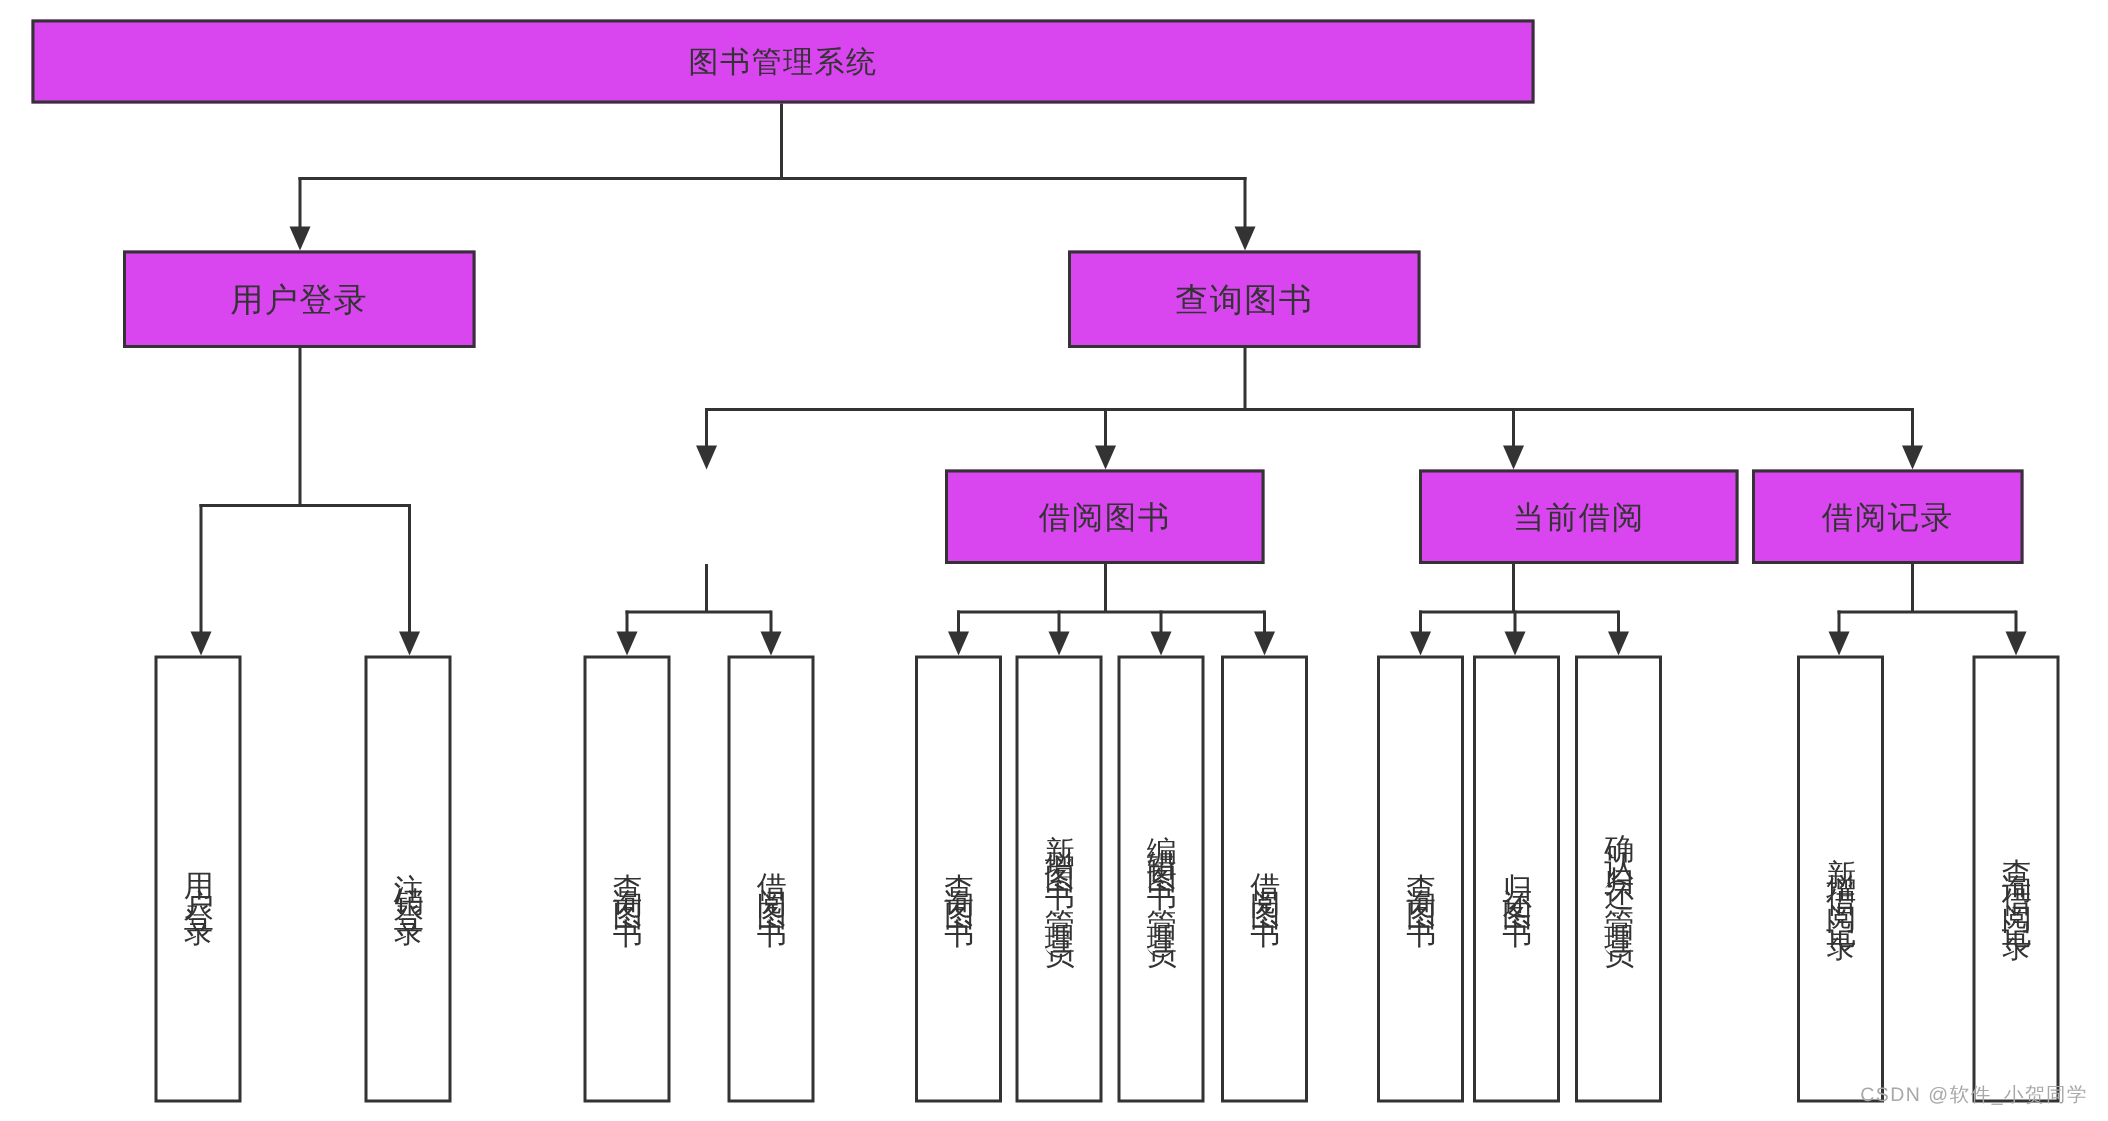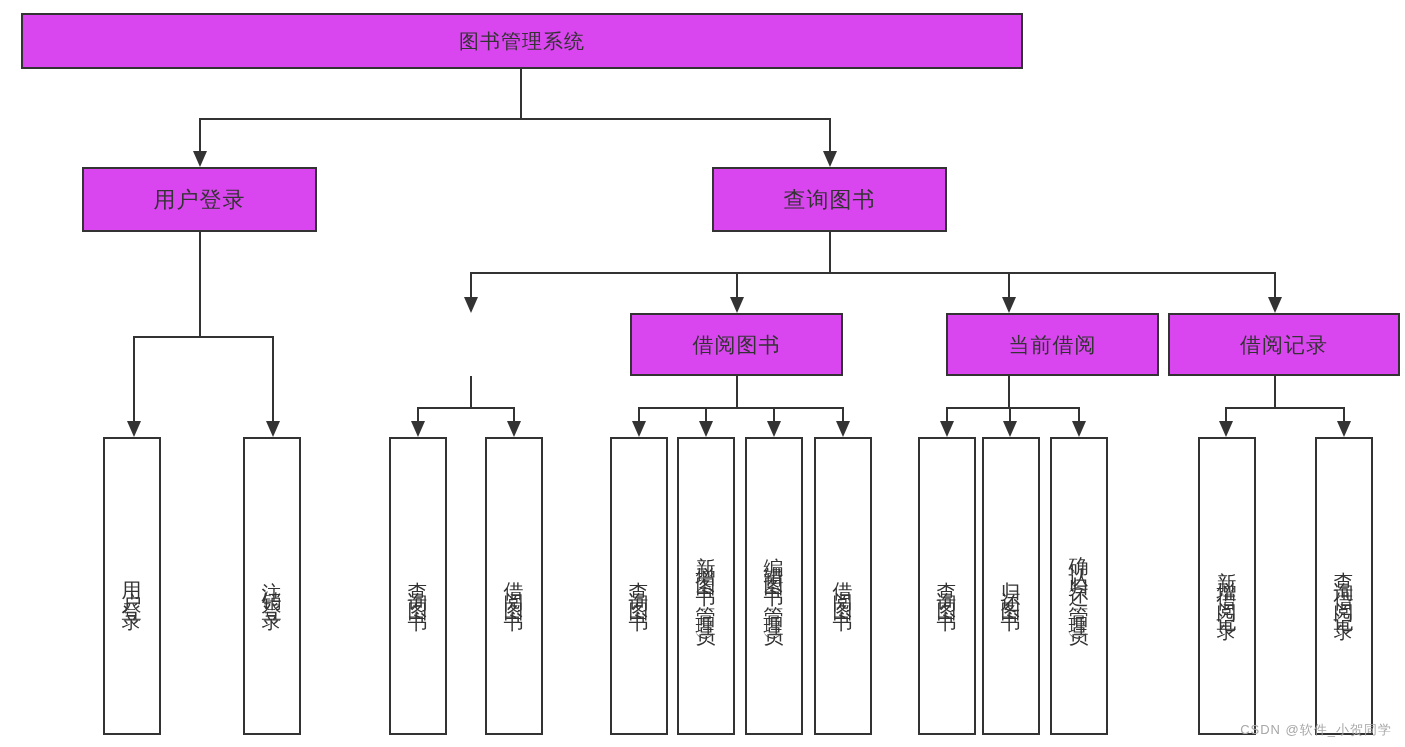--- a/index.html
+++ b/index.html
@@ -70,21 +70,21 @@
 
   <div class="box" style="left:82px;top:167px;width:235px;height:65px;font-size:22px;">用户登录</div>
 
   <div class="box" style="left:712px;top:167px;width:235px;height:65px;font-size:22px;">查询图书</div>
 
 
   <div class="box" style="left:630px;top:313px;width:213px;height:63px;">借阅图书</div>
 
   <div class="box" style="left:946px;top:313px;width:213px;height:63px;">当前借阅</div>
 
-  <div class="box" style="left:1168px;top:313px;width:232px;height:63px;">借阅记录</div>
+  <div class="box" style="left:1168px;top:313px;width:181px;height:63px;">借阅记录</div>
 
   <div class="vbox" style="left:103px;">
     <span class="vtext">用户登录</span>
   </div>
   <div class="vbox" style="left:243px;">
     <span class="vtext">注销登录</span>
   </div>
 
   <div class="vbox" style="left:389px;">
     <span class="vtext">查询图书</span>

